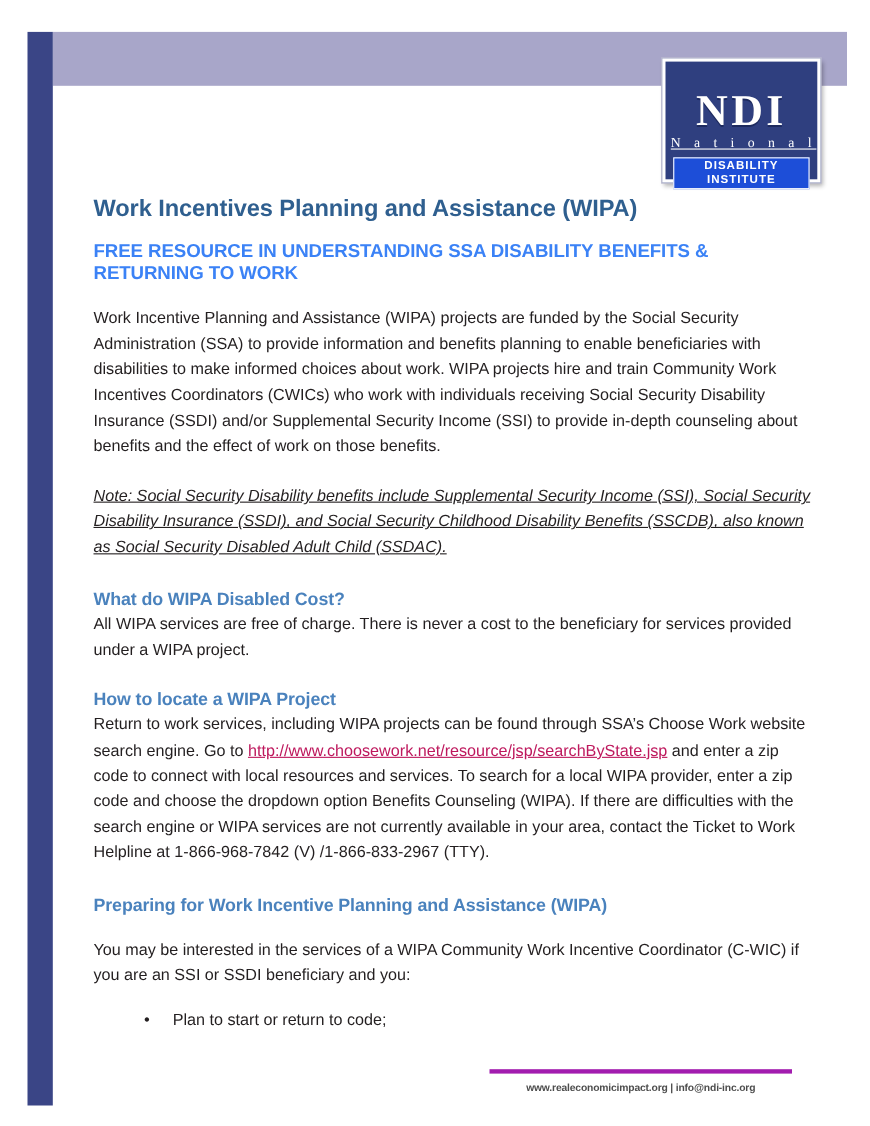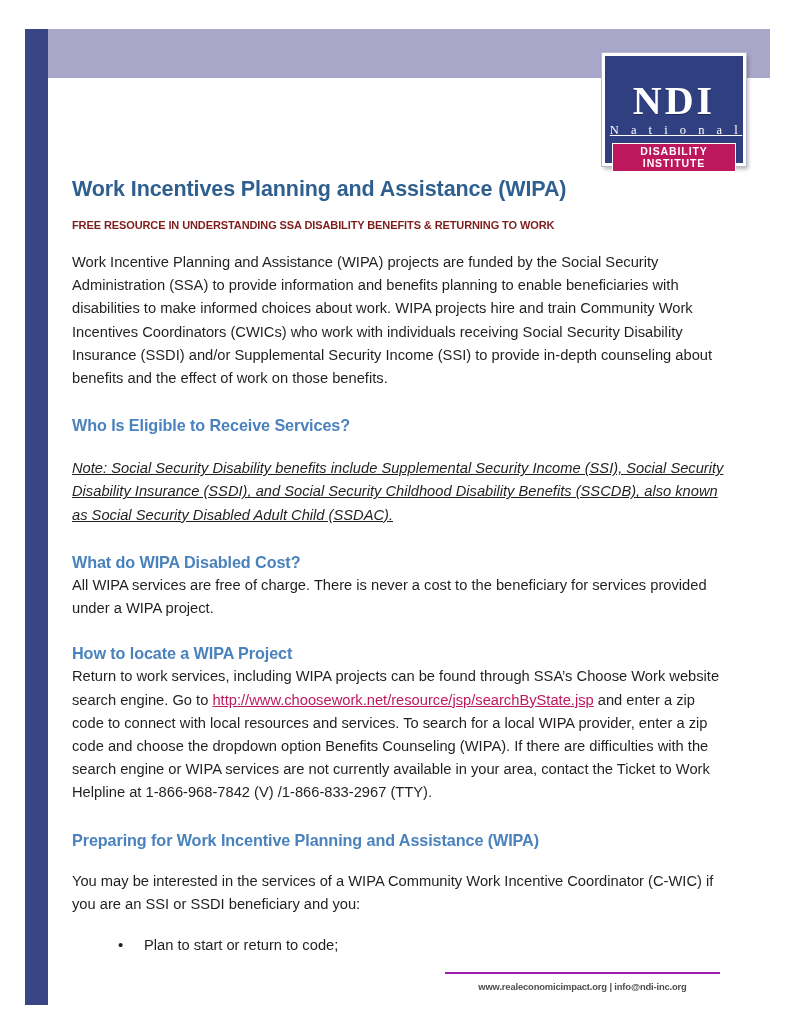--- a/index.html
+++ b/index.html
@@ -70,53 +70,53 @@
     font-size: 12.5px;
     letter-spacing: 4.5px;
     color: #ffffff;
     margin-top: 3px;
     margin-left: 4px;
     text-decoration: underline;
   }
   .logo-bar {
     margin-top: 5px;
     width: 124px;
-    background: #be185d;
+    background: #1d4ed8;
     border: 1px solid #ffffff;
     color: #ffffff;
     font-family: "Liberation Sans", sans-serif;
     font-weight: 700;
     font-size: 10.5px;
     letter-spacing: 0.9px;
     text-align: center;
     padding: 1px 0 2px 0;
     box-sizing: border-box;
   }
 
   
   .content {
     position: absolute;
-    left: 72px;
+    left: 85px;
     top: 176px;
     width: 655px;
   }
 
   h1.doc-title {
     margin: 0;
     font-size: 21.5px;
     font-weight: 700;
     color: #2f5f8f;
     letter-spacing: -0.1px;
     line-height: 1.25;
   }
   .doc-subtitle {
     margin: 16px 0 0 0;
-    font-size: 11px;
-    font-weight: 700;
-    color: #7f1d1d;
+    font-size: 17px;
+    font-weight: 700;
+    color: #3b82f6;
     letter-spacing: -0.1px;
   }
 
   p.body-text {
     margin: 20px 0 0 0;
     font-size: 14.7px;
     line-height: 1.58;
     color: #231f20;
   }
   p.body-text.tight {
@@ -164,21 +164,21 @@
     font-size: 15px;
     color: #231f20;
   }
 
   
   .footer {
     position: absolute;
     left: 445px;
     top: 972px;
     width: 275px;
-    border-top: 2px solid #a21caf;
+    border-top: 4px solid #a21caf;
     padding-top: 7px;
     text-align: center;
   }
   .footer-text {
     font-size: 9.4px;
     font-weight: 700;
     color: #4d4d4d;
     letter-spacing: -0.15px;
     white-space: nowrap;
   }
@@ -197,21 +197,20 @@
     <div class="logo-bar">DISABILITY INSTITUTE</div>
   </div>
 
   <div class="content">
 
     <h1 class="doc-title">Work Incentives Planning and Assistance (WIPA)</h1>
     <div class="doc-subtitle">FREE RESOURCE IN UNDERSTANDING SSA DISABILITY BENEFITS &amp; RETURNING TO WORK</div>
 
     <p class="body-text">Work Incentive Planning and Assistance (WIPA) projects are funded by the Social Security Administration (SSA) to provide information and benefits planning to enable beneficiaries with disabilities to make informed choices about work. WIPA projects hire and train Community Work Incentives Coordinators (CWICs) who work with individuals receiving Social Security Disability Insurance (SSDI) and/or Supplemental Security Income (SSI) to provide in-depth counseling about benefits and the effect of work on those benefits.</p>
 
-    <h2 class="section-heading">Who Is Eligible to Receive Services?</h2>
     <p class="body-text note">Note: Social Security Disability benefits include Supplemental Security Income (SSI), Social Security Disability Insurance (SSDI), and Social Security Childhood Disability Benefits (SSCDB), also known as Social Security Disabled Adult Child (SSDAC).</p>
 
     <h2 class="section-heading">What do WIPA Disabled Cost?</h2>
     <p class="body-text tight">All WIPA services are free of charge. There is never a cost to the beneficiary for services provided under a WIPA project.</p>
 
     <h2 class="section-heading snug">How to locate a WIPA Project</h2>
     <p class="body-text tight"><span>Return to work services, including WIPA projects can be found through SSA’s Choose Work website search engine. Go to </span><a class="inline-link" href="#">http://www.choosework.net/resource/jsp/searchByState.jsp</a><span> and enter a zip code to connect with local resources and services. To search for a local WIPA provider, enter a zip code and choose the dropdown option Benefits Counseling (WIPA). If there are difficulties with the search engine or WIPA services are not currently available in your area, contact the Ticket to Work Helpline at 1-866-968-7842 (V) /1-866-833-2967 (TTY).</span></p>
 
     <h2 class="section-heading">Preparing for Work Incentive Planning and Assistance (WIPA)</h2>
     <p class="body-text">You may be interested in the services of a WIPA Community Work Incentive Coordinator (C-WIC) if you are an SSI or SSDI beneficiary and you:</p>

